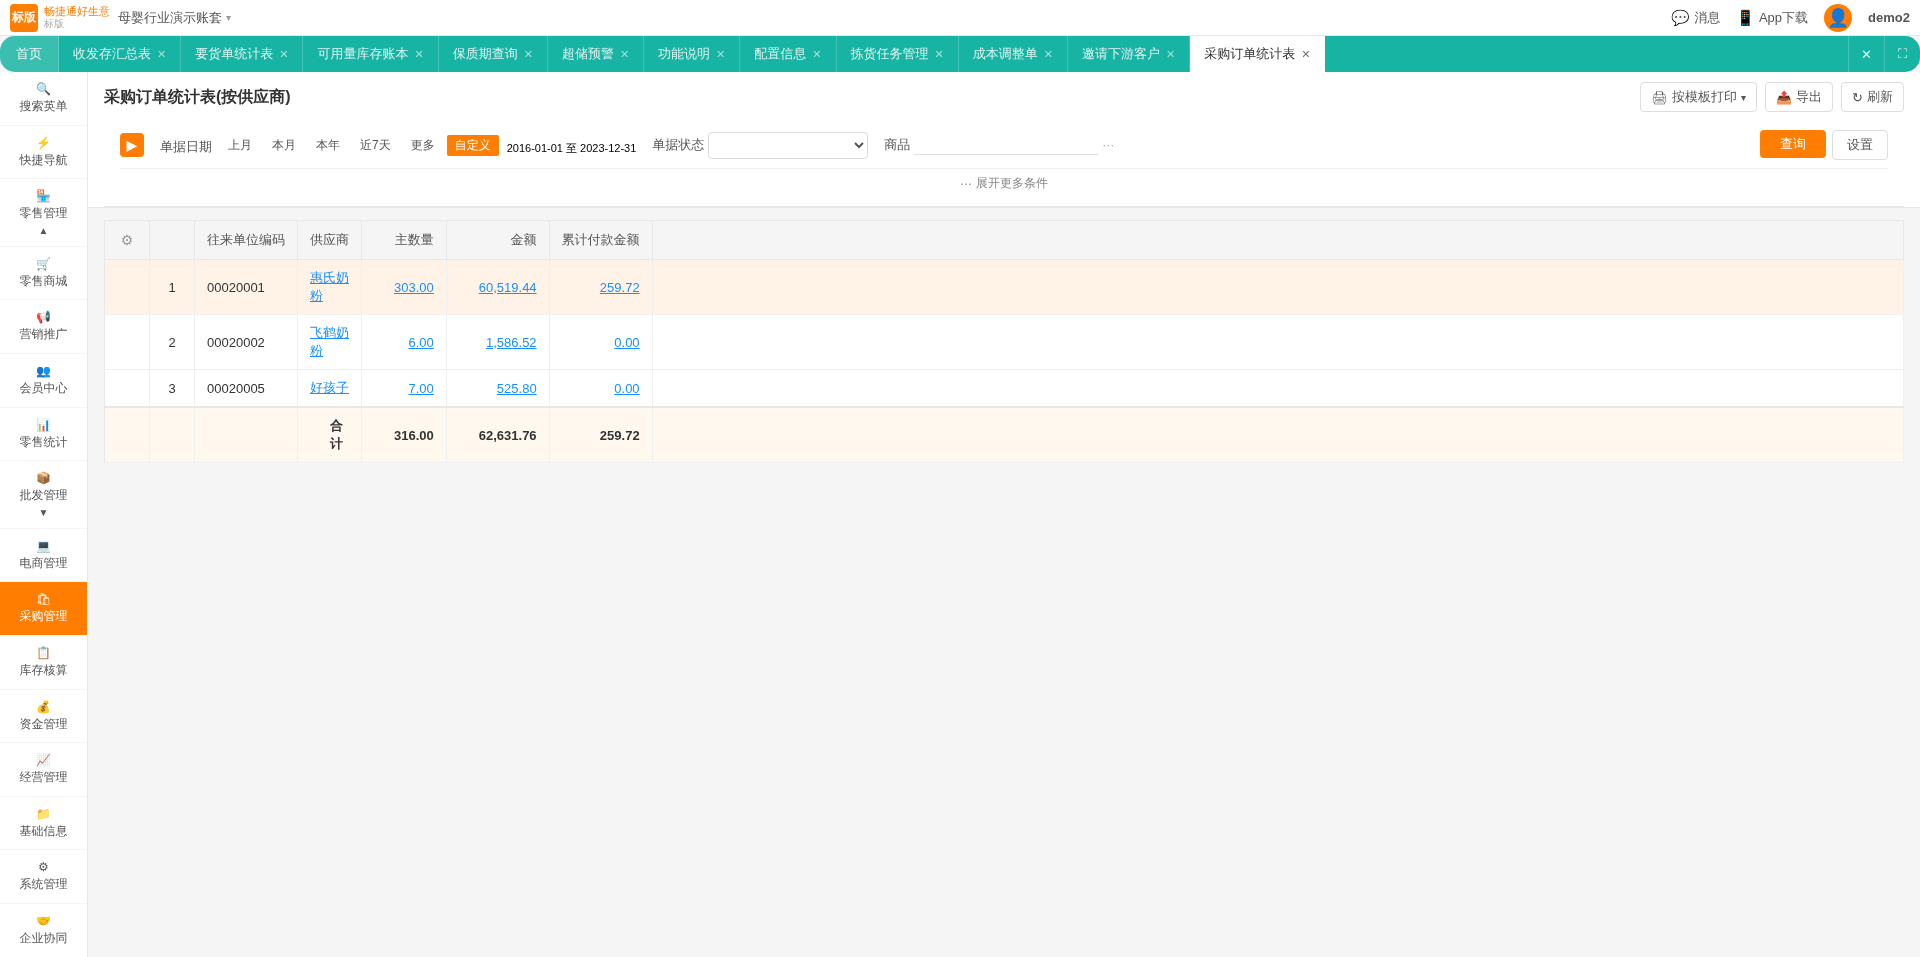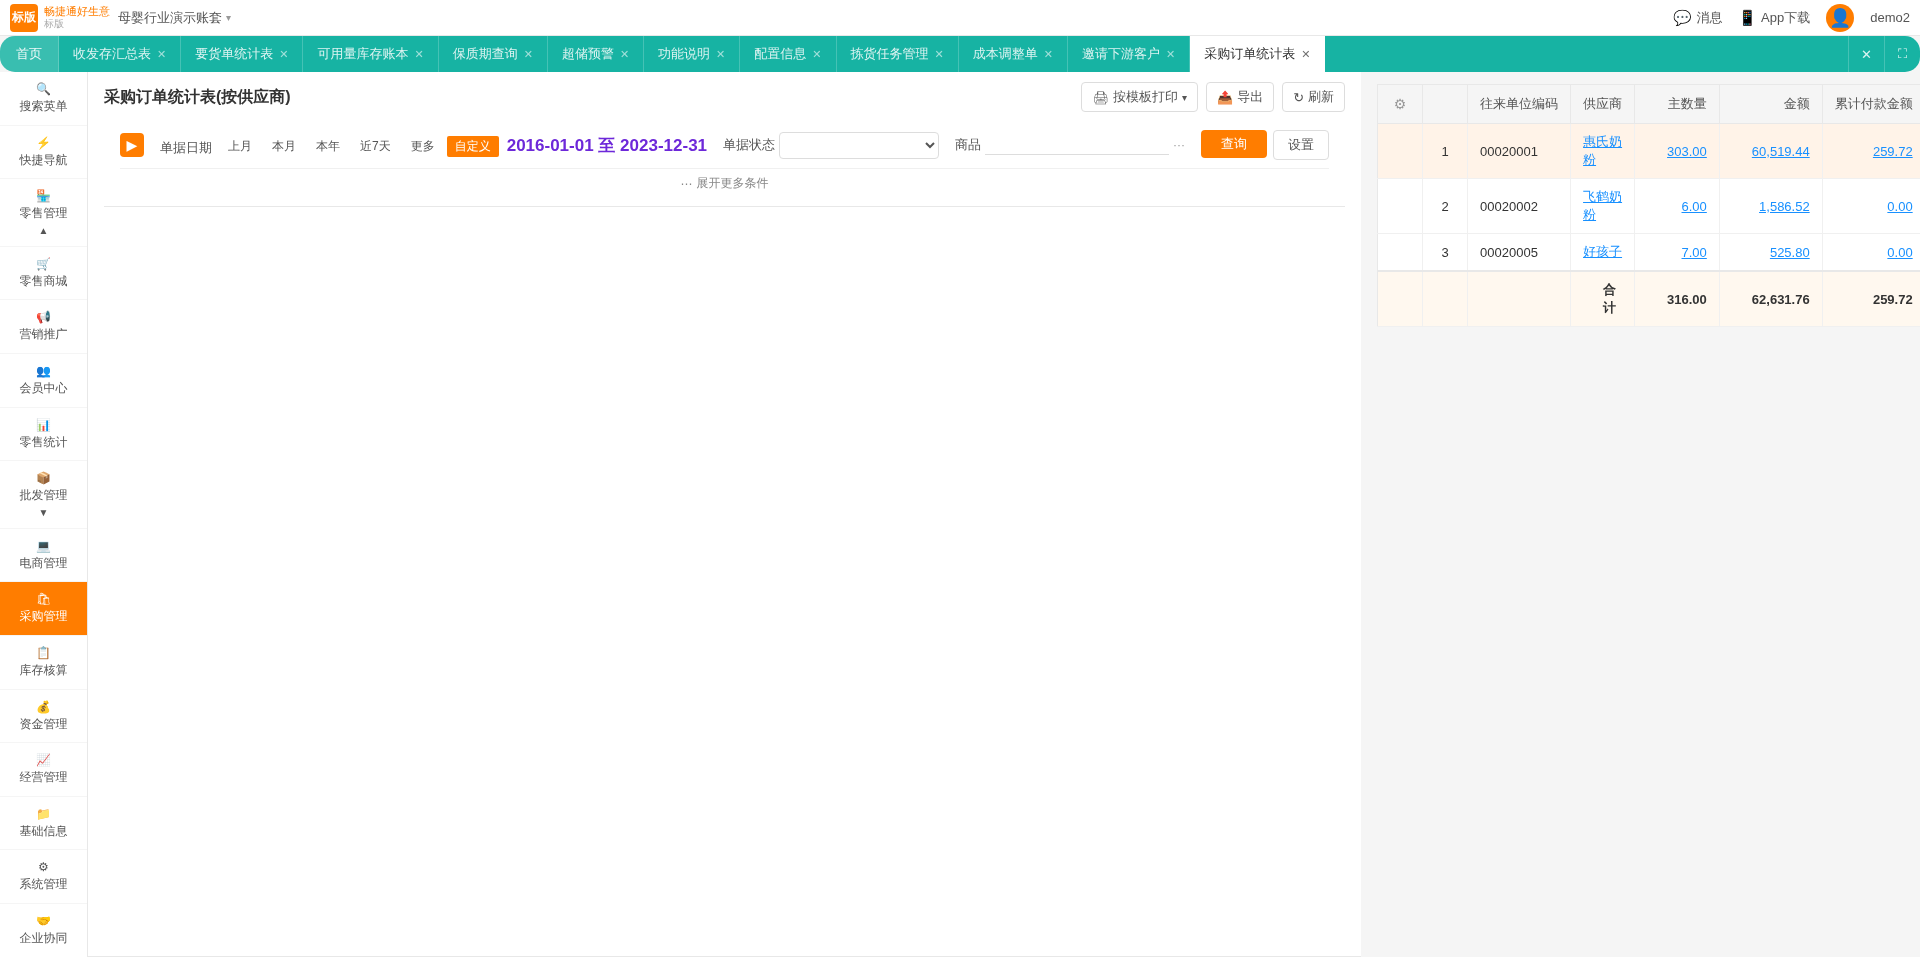--- a/index.html
+++ b/index.html
@@ -31,42 +31,42 @@
     .main-layout { display: flex; flex: 1; overflow: hidden; }
 
     
     .sidebar { width: 88px; background: #fff; border-right: 1px solid #e8e8e8; display: flex; flex-direction: column; overflow-y: auto; }
     .sidebar-nav-item { padding: 10px 6px; display: flex; flex-direction: column; align-items: center; gap: 3px; cursor: pointer; color: #555; font-size: 12px; border-bottom: 1px solid #f5f5f5; text-align: center; }
     .sidebar-nav-item.active { background: #ff7d00; color: white; }
     .sidebar-nav-item .label { font-size: 12px; line-height: 1.3; }
     .sidebar-nav-item .arrow { font-size: 10px; }
 
     
-    .content-area { flex: 1; overflow: auto; background: #f5f5f5; display: flex; flex-direction: row; }
+    .content-area { flex: 1; overflow: auto; background: #f5f5f5; display: flex; flex-direction: column; }
 
     
     .page-header { background: #fff; padding: 10px 16px 0 16px; border-bottom: 1px solid #e8e8e8; }
     .page-title-row { display: flex; align-items: center; justify-content: space-between; padding-bottom: 8px; }
     .page-title { font-size: 16px; font-weight: 600; color: #333; }
     .page-actions { display: flex; align-items: center; gap: 8px; }
     .btn-template-print { display: flex; align-items: center; gap: 4px; padding: 5px 10px; border: 1px solid #ddd; border-radius: 4px; background: #fff; cursor: pointer; font-size: 13px; color: #555; }
     .btn-template-print .chevron { font-size: 10px; }
     .btn-export { display: flex; align-items: center; gap: 4px; padding: 5px 10px; border: 1px solid #ddd; border-radius: 4px; background: #fff; cursor: pointer; font-size: 13px; color: #555; }
     .btn-refresh { display: flex; align-items: center; gap: 4px; padding: 5px 10px; border: 1px solid #ddd; border-radius: 4px; background: #fff; cursor: pointer; font-size: 13px; color: #555; }
 
     
     .filter-area { background: #fff; padding: 10px 16px; border-bottom: 1px solid #e8e8e8; }
     .filter-row { display: flex; align-items: center; gap: 16px; flex-wrap: wrap; }
     .filter-toggle-btn { width: 24px; height: 24px; background: #ff7d00; border-radius: 4px; display: flex; align-items: center; justify-content: center; color: white; cursor: pointer; font-size: 14px; flex-shrink: 0; }
     .filter-group { display: flex; align-items: flex-end; gap: 8px; }
     .filter-label { font-size: 13px; color: #555; white-space: nowrap; }
     .date-quick-btns { display: flex; align-items: center; gap: 4px; }
     .date-quick-btn { padding: 2px 8px; font-size: 12px; border: none; background: none; cursor: pointer; color: #555; border-radius: 2px; }
     .custom-date-badge { padding: 2px 8px; font-size: 12px; background: #ff7d00; color: white; border-radius: 2px; cursor: pointer; }
-    .date-range-text { font-size: 17px; color: #6d28d9; font-weight: bold; }
+    .date-range-text { font-size: 11px; color: #000000; }
     .filter-select { display: flex; align-items: center; gap: 4px; }
     .filter-select select { padding: 4px 8px; border: 1px solid #ddd; border-radius: 4px; font-size: 13px; color: #555; outline: none; min-width: 160px; background: #fff; }
     .filter-commodity { display: flex; align-items: center; gap: 4px; }
     .filter-commodity-label { font-size: 13px; color: #555; }
     .filter-commodity-input { border: none; border-bottom: 1px solid #ddd; padding: 2px 4px; font-size: 13px; color: #555; outline: none; min-width: 100px; }
     .filter-more-btn { font-size: 12px; color: #999; cursor: pointer; }
     .search-btn { padding: 5px 20px; background: #ff7d00; color: white; border: none; border-radius: 4px; cursor: pointer; font-size: 13px; }
     .settings-btn { padding: 5px 14px; background: #fff; color: #555; border: 1px solid #ddd; border-radius: 4px; cursor: pointer; font-size: 13px; }
     .expand-more-row { display: flex; justify-content: center; padding: 6px 0 4px 0; border-top: 1px solid #f0f0f0; margin-top: 8px; }
     .expand-more-btn { display: flex; align-items: center; gap: 4px; font-size: 12px; color: #888; cursor: pointer; background: none; border: none; }
@@ -118,21 +118,21 @@
       <span class="icon">💬</span>
       <span>消息</span>
     </div>
     <div class="top-bar-btn">
       <span class="icon">📱</span>
       <span>App下载</span>
     </div>
     <div class="user-avatar">
       <span style="font-size:18px;">👤</span>
     </div>
-    <span style="cursor:pointer; color:#555; font-size:13px;">demo2</span>
+    <span style="cursor:pointer; color:#555; font-size:13px;font-weight:bold;">demo2</span>
   </div>
 </div>
 
 <div class="nav-tabs">
   <div class="nav-tab nav-tab-home" style="background: rgba(255,255,255,0.15); color: rgba(255,255,255,0.9);">
     <span>首页</span>
   </div>
   <div class="nav-tab">
     <span>收发存汇总表</span>
     <span class="close-btn">✕</span>

